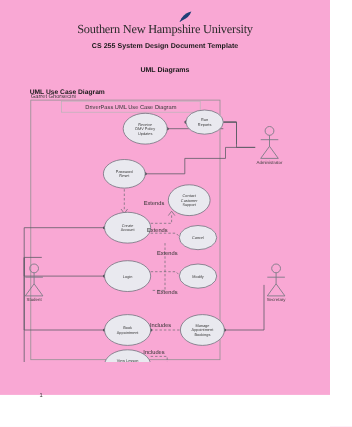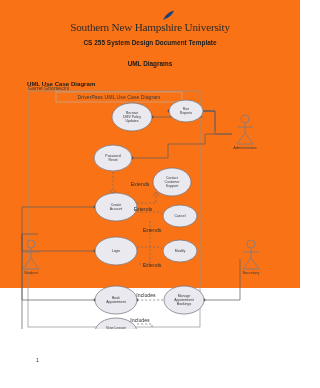--- a/index.html
+++ b/index.html
@@ -10,22 +10,22 @@
   body {
     width: 300px;
     height: 388px;
     font-family: "Liberation Sans", sans-serif;
     overflow: hidden;
     position: relative;
   }
   .page {
     position: relative;
     width: 300px;
-    height: 288px;
-    background: #f97316;
+    height: 359px;
+    background: #f9a8d4;
     box-sizing: border-box;
   }
 
   
   .logo-wrap {
     position: absolute;
     left: 0; right: 0;
     top: 17px;
     text-align: center;
     height: 20px;

